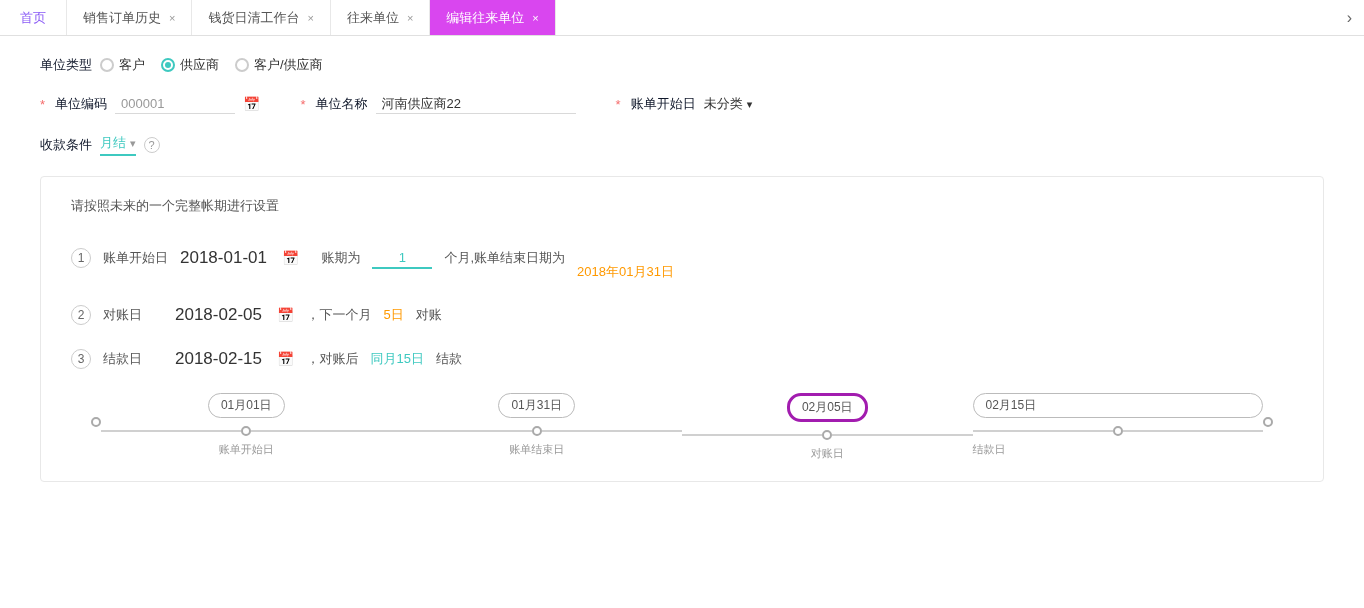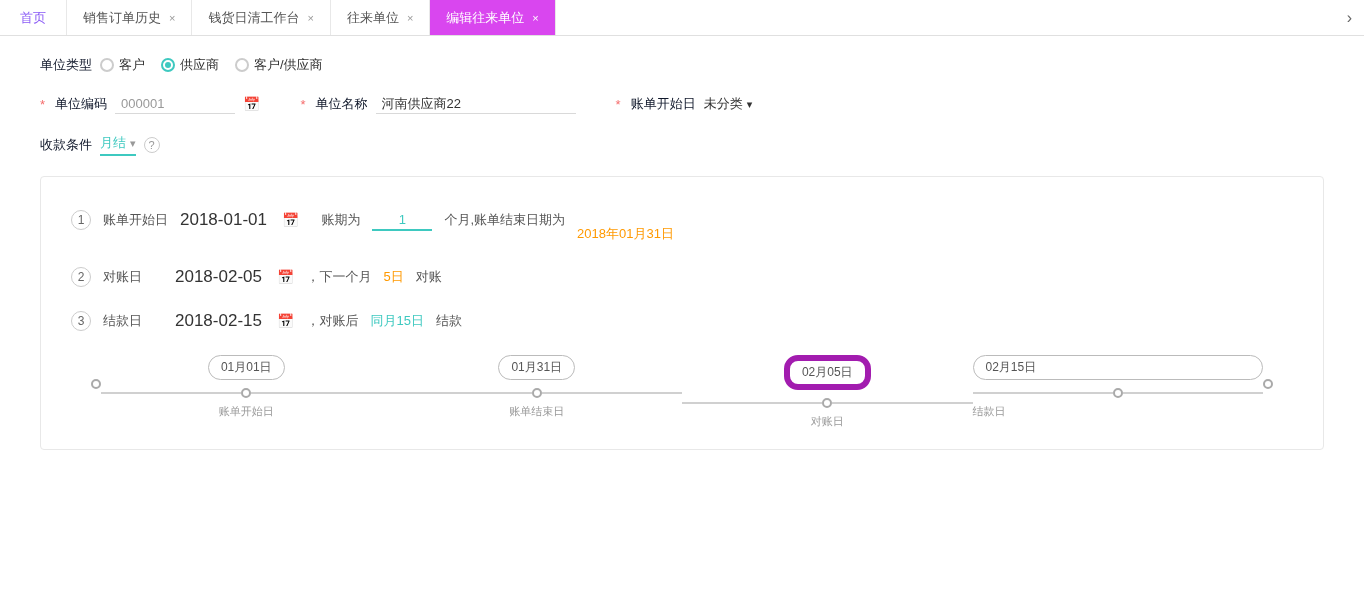--- a/index.html
+++ b/index.html
@@ -259,20 +259,21 @@
       <label>收款条件</label>
       <div class="condition-select">
         <span class="value">月结</span>
         <span class="dropdown-arrow">▾</span>
       </div>
       <span class="help-icon" style="border:1px solid #ccc; border-radius:50%; width:16px; height:16px; display:inline-flex; align-items:center; justify-content:center; font-size:11px; color:#999; cursor:pointer;">?</span>
     </div>
   </div>
 
   <div class="period-box">
+    <div class="period-title">请按照未来的一个完整帐期进行设置</div>
 
     <div class="period-row">
       <div class="row-num">1</div>
       <span class="row-label">账单开始日</span>
       <span class="date-value">2018-01-01</span>
       <span class="calendar-icon">📅</span>
       <span style="color:#555; margin-left:10px;">账期为</span>
       <input class="period-months-input" type="text" value="1" style="">
       <span style="color:#555;">个月,账单结束日期为</span>
       <span style="color:#f90; font-weight:500;margin-top:28px;">2018年01月31日</span>
@@ -321,21 +322,21 @@
           <div style="border:1px solid #bbb;border-radius:14px;padding:3px 12px;font-size:12px;color:#555;background:#fff;margin-bottom:8px;white-space:nowrap;">01月31日</div>
           <div style="width:100%; display:flex; align-items:center;">
             <div style="flex:1;height:2px;background:#d0d0d0;"></div>
             <div style="width:10px;height:10px;border-radius:50%;border:2px solid #aaa;background:#fff;flex-shrink:0;"></div>
             <div style="flex:1;height:2px;background:#d0d0d0;"></div>
           </div>
           <div style="font-size:11px;color:#999;margin-top:6px;white-space:nowrap;">账单结束日</div>
         </div>
 
         <div style="flex:1; display:flex; flex-direction:column; align-items:center;">
-          <div style="border:6px solid #a21caf;border-radius:14px;padding:3px 12px;font-size:12px;color:#555;background:#fff;margin-bottom:8px;white-space:nowrap;">02月05日</div>
+          <div style="border:3px solid #a21caf;border-radius:14px;padding:3px 12px;font-size:12px;color:#555;background:#fff;margin-bottom:8px;white-space:nowrap;">02月05日</div>
           <div style="width:100%; display:flex; align-items:center;">
             <div style="flex:1;height:2px;background:#d0d0d0;"></div>
             <div style="width:10px;height:10px;border-radius:50%;border:2px solid #aaa;background:#fff;flex-shrink:0;"></div>
             <div style="flex:1;height:2px;background:#d0d0d0;"></div>
           </div>
           <div style="font-size:11px;color:#999;margin-top:6px;white-space:nowrap;">对账日</div>
         </div>
 
         <div style="flex:1; display:flex; flex-direction:column; ">
           <div style="border:1px solid #bbb;border-radius:14px;padding:3px 12px;font-size:12px;color:#555;background:#fff;margin-bottom:8px;white-space:nowrap;">02月15日</div>

